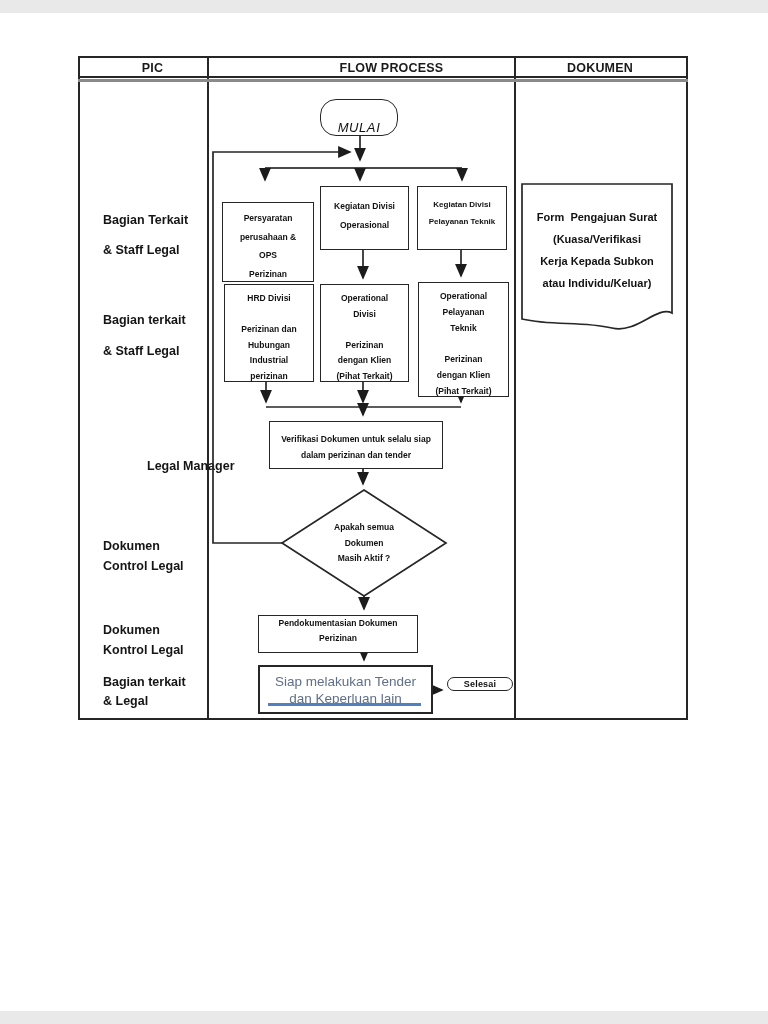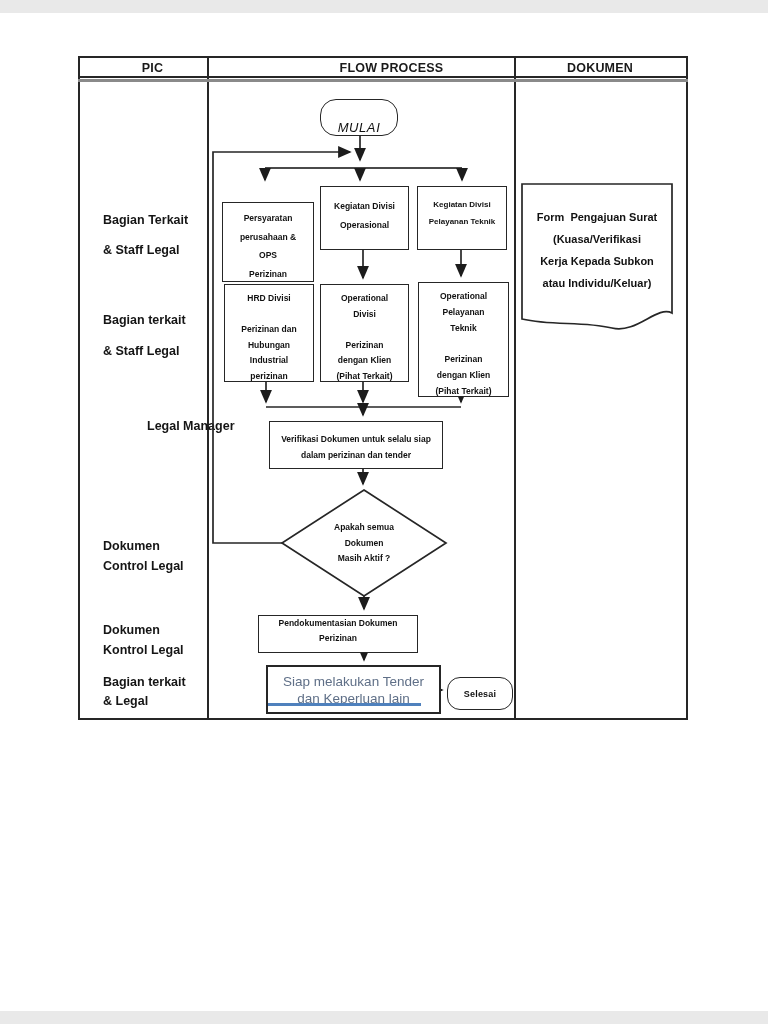--- a/index.html
+++ b/index.html
@@ -15,21 +15,21 @@
   .pic-label{position:absolute;left:103px;font-weight:bold;font-size:12.5px;color:#151515;}
   .shape{position:absolute;background:#fff;border:1.6px solid #262626;box-sizing:border-box;
          text-align:center;font-weight:bold;font-size:8.5px;color:#111;z-index:3;}
   .term{border-radius:16px;display:flex;align-items:flex-end;justify-content:center;
         font-weight:normal;font-size:13px;letter-spacing:.6px;font-style:italic;}
   .term-end{border-radius:13px;font-weight:bold;font-size:9px;letter-spacing:.2px;
         display:flex;align-items:center;justify-content:center;}
   .ln{min-height:1em;}
   svg.overlay{position:absolute;left:0;top:0;z-index:2;}
   .free-text{position:absolute;text-align:center;font-weight:bold;color:#111;z-index:4;background:transparent;}
-  .ready{font-weight:normal;font-size:13.5px;line-height:17px;padding-top:6px;margin-left:8px;}
+  .ready{font-weight:normal;font-size:13.5px;line-height:17px;padding-top:6px;}
   .underbar{position:absolute;z-index:5;height:3px;}
 </style>
 </head>
 <body>
 
 <div class="page">
 
   <div class="band" style="top:0;"></div>
   <div class="band" style="top:1011px;"></div>
 
@@ -44,21 +44,21 @@
   <div class="hdr" style="left:516px;width:168px;">DOKUMEN</div>
 
   <div class="pic-label" style="top:205px;line-height:30px;">
       <div class="ln">Bagian Terkait</div>
       <div class="ln">&amp; Staff Legal</div>
     </div>
   <div class="pic-label" style="top:305px;line-height:31px;">
       <div class="ln">Bagian terkait</div>
       <div class="ln">&amp; Staff Legal</div>
     </div>
-  <div class="pic-label" style="top:416px;line-height:20px;padding-left:44px;">
+  <div class="pic-label" style="top:456px;line-height:20px;padding-left:44px;">
       <div class="ln">Legal Manager</div>
     </div>
   <div class="pic-label" style="top:536px;line-height:20px;">
       <div class="ln">Dokumen</div>
       <div class="ln">Control Legal</div>
     </div>
   <div class="pic-label" style="top:620px;line-height:20px;">
       <div class="ln">Dokumen</div>
       <div class="ln">Kontrol Legal</div>
     </div>
@@ -168,19 +168,19 @@
       <div class="ln">Pendokumentasian Dokumen</div>
       <div class="ln">Perizinan</div>
     </div>
 
   <div class="shape ready" style="left:258px;top:665px;width:175px;height:49px;border-width:2.5px;color:#5f6f87;">
       <div class="ln">Siap melakukan Tender</div>
       <div class="ln">dan Keperluan lain</div>
     </div>
   <div class="underbar" style="left:268px;top:703px;width:153px;background:#4f81bd;"></div>
 
-  <div class="shape term-end" style="left:447px;top:677px;width:66px;height:33px;text-align:center;">
+  <div class="shape term-end" style="left:447px;top:677px;width:66px;height:14px;text-align:center;">
     <span>Selesai</span>
   </div>
 
   <div class="free-text" style="left:524px;top:206px;width:146px;font-size:11px;line-height:22px;white-space:pre;"><div class="ln">Form  Pengajuan Surat</div><div class="ln">(Kuasa/Verifikasi</div><div class="ln">Kerja Kepada Subkon</div><div class="ln">atau Individu/Keluar)</div></div>
 
 </div>
 
 </body></html>

